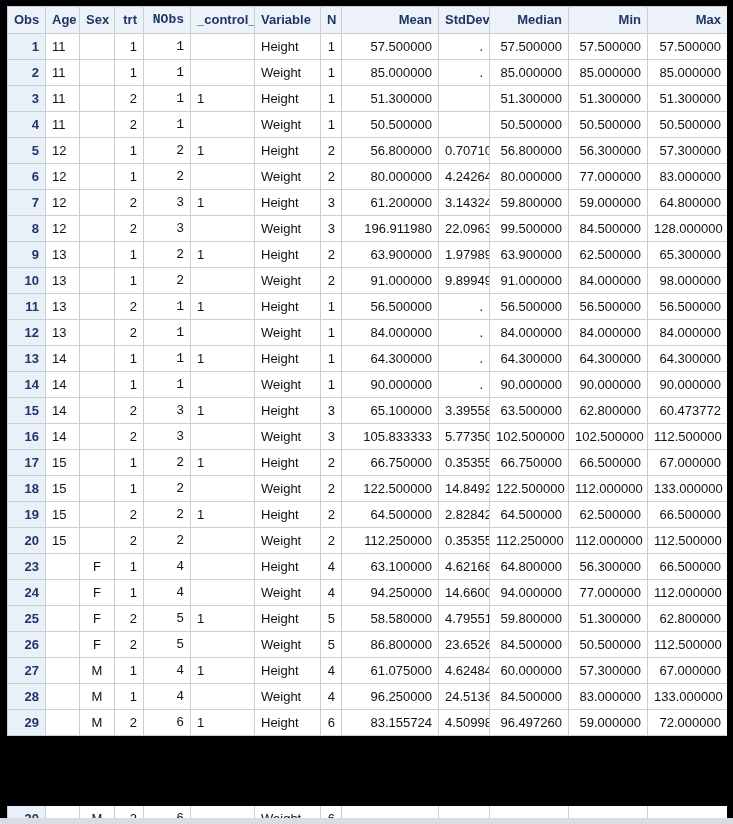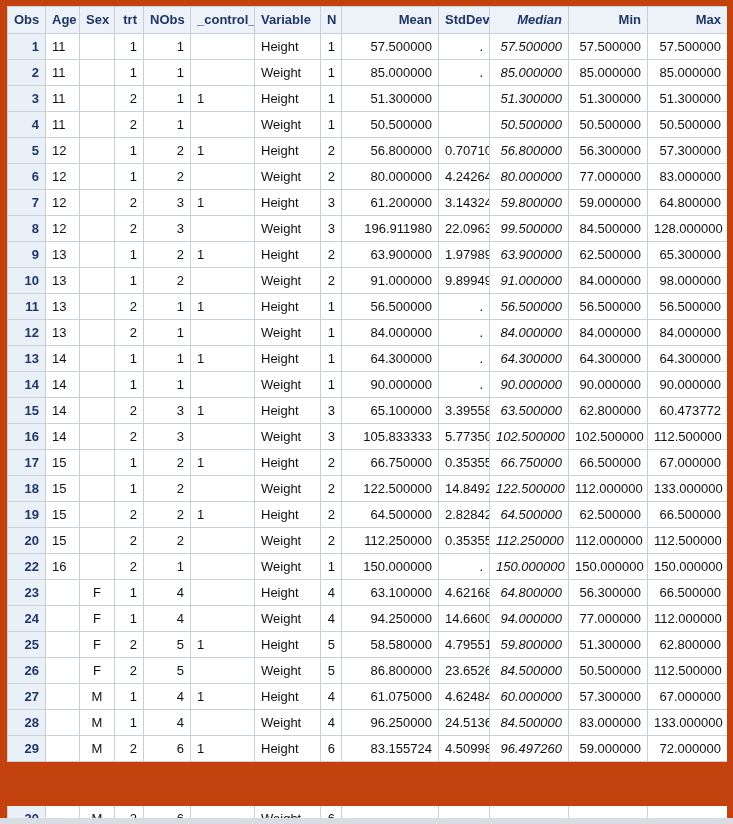--- a/index.html
+++ b/index.html
@@ -12,21 +12,21 @@
     overflow: hidden;
   }
   body {
     font-family: "Liberation Sans", sans-serif;
     -webkit-font-smoothing: antialiased;
   }
   #page {
     position: relative;
     width: 733px;
     height: 824px;
-    background: #c2410c;
+    background: #000000;
     overflow: hidden;
     box-sizing: border-box;
   }
   #table-wrap {
     position: absolute;
     left: 7px;
     top: 6px;
     width: 720px;
     overflow: hidden;
   }
@@ -74,27 +74,27 @@
     text-align: right;
   }
   .al-l { text-align: left; }
   .al-r { text-align: right; }
 
   
   .w-obs      { width: 38px;  }
   .w-age      { width: 34px;  }
   .w-sex      { width: 35px; text-align: center;  }
   .w-trt      { width: 29px;  }
-  .w-nobs     { width: 47px;  }
+  .w-nobs     { width: 47px; font-family: Liberation Mono, monospace;  }
   .w-control  { width: 64px;  }
   .w-variable { width: 66px;  }
   .w-n        { width: 21px;  }
   .w-mean     { width: 97px;  }
   .w-stddev   { width: 51px;  }
-  .w-median   { width: 79px; font-style: italic;  }
+  .w-median   { width: 79px;  }
   .w-min      { width: 79px;  }
   .w-max      { width: 80px;  }
 
   
   #partial-row-clip {
     position: absolute;
     left: 7px;
     top: 806px;
     width: 720px;
     height: 12px;
@@ -455,35 +455,20 @@
             <td class="w-control al-l"></td>
             <td class="w-variable al-l">Weight</td>
             <td class="w-n al-r">2</td>
             <td class="w-mean al-r">112.250000</td>
             <td class="w-stddev al-r">0.353553</td>
             <td class="w-median al-r">112.250000</td>
             <td class="w-min al-r">112.000000</td>
             <td class="w-max al-r">112.500000</td>
           </tr>
           <tr>
-            <td class="w-obs al-r col-obs">22</td>
-            <td class="w-age al-l">16</td>
-            <td class="w-sex al-l"></td>
-            <td class="w-trt al-r">2</td>
-            <td class="w-nobs al-r">1</td>
-            <td class="w-control al-l"></td>
-            <td class="w-variable al-l">Weight</td>
-            <td class="w-n al-r">1</td>
-            <td class="w-mean al-r">150.000000</td>
-            <td class="w-stddev al-r">.</td>
-            <td class="w-median al-r">150.000000</td>
-            <td class="w-min al-r">150.000000</td>
-            <td class="w-max al-r">150.000000</td>
-          </tr>
-          <tr>
             <td class="w-obs al-r col-obs">23</td>
             <td class="w-age al-l"></td>
             <td class="w-sex al-l">F</td>
             <td class="w-trt al-r">1</td>
             <td class="w-nobs al-r">4</td>
             <td class="w-control al-l"></td>
             <td class="w-variable al-l">Height</td>
             <td class="w-n al-r">4</td>
             <td class="w-mean al-r">63.100000</td>
             <td class="w-stddev al-r">4.621688</td>

